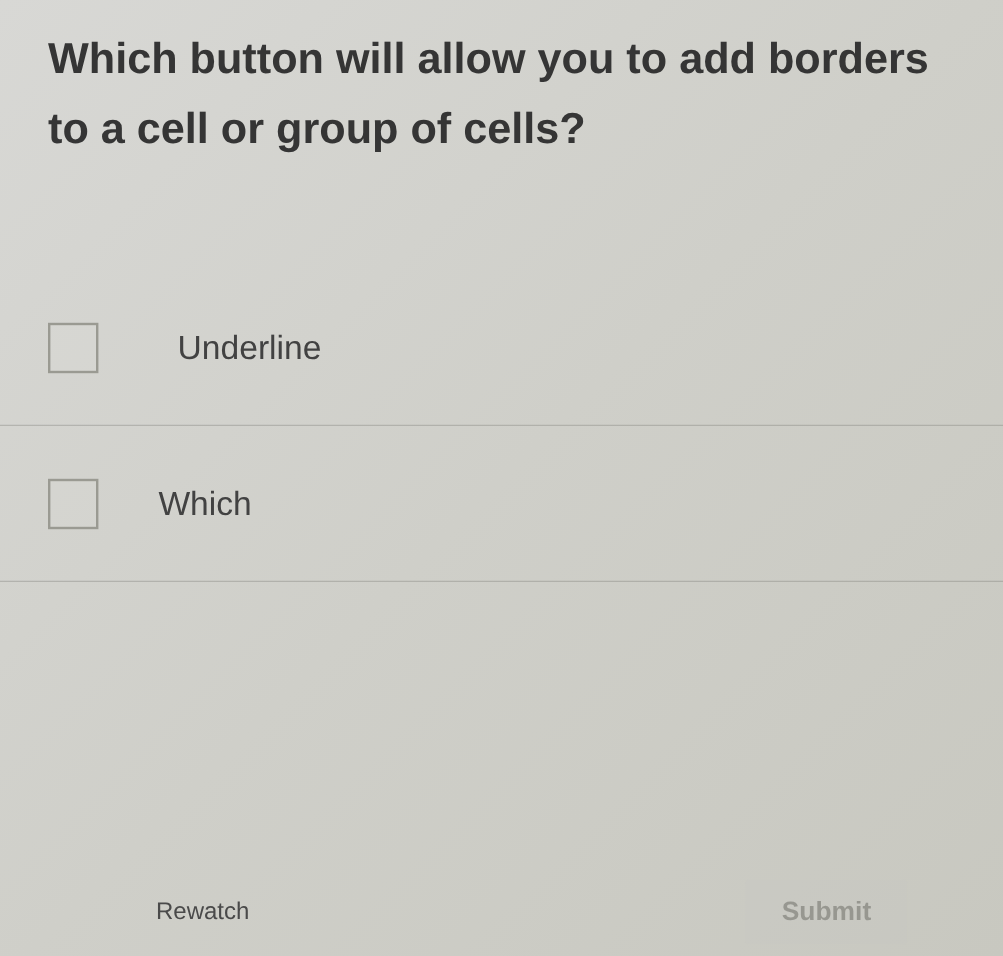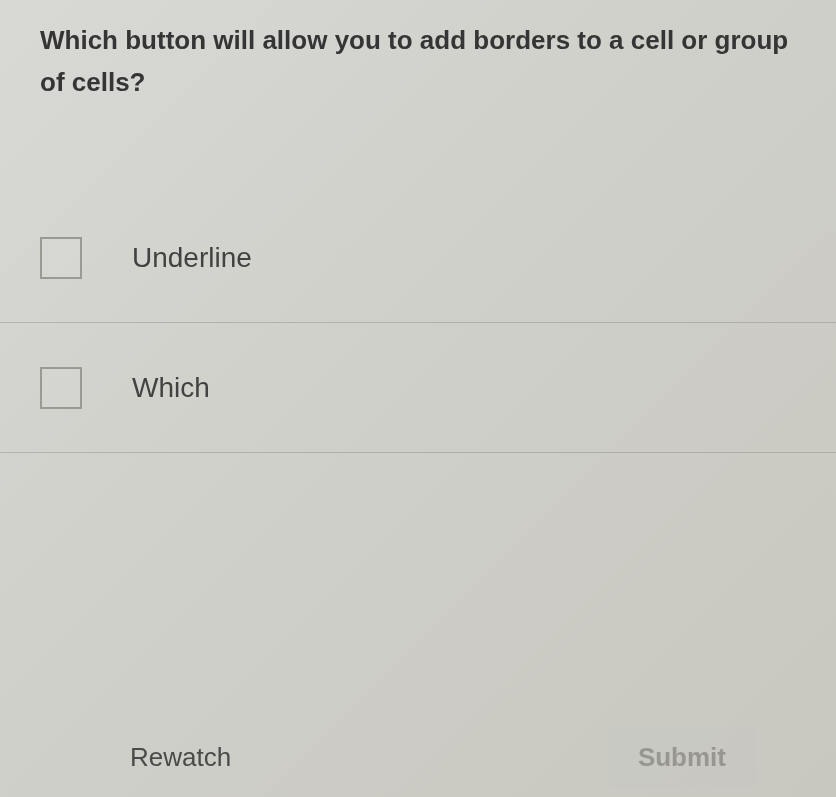--- a/index.html
+++ b/index.html
@@ -11,37 +11,38 @@
     width: 836px;
     height: 797px;
     background: linear-gradient(135deg, #d8d8d5 0%, #cfcfc9 50%, #c8c8c0 100%);
     font-family: Arial, Helvetica, sans-serif;
     color: #3a3a3a;
     overflow: hidden;
     position: relative;
   }
   .question {
     padding: 20px 40px 0 40px;
-    font-size: 26px;
+    font-size: 36px;
     font-weight: 600;
     line-height: 1.6;
     color: #353535;
   }
   .options {
     margin-top: 90px;
   }
   .option-row {
     display: flex;
     align-items: center;
     height: 130px;
     border-bottom: 1px solid rgba(120,120,115,0.35);
     padding-left: 40px;
   }
   .option-row:first-child {
     border-top: none;
+    gap: 16px;
   }
   .checkbox {
     width: 42px;
     height: 42px;
     border: 2px solid #9a9a92;
     background: rgba(255,255,255,0.05);
     margin-right: 50px;
     flex-shrink: 0;
   }
   .option-label {
@@ -52,25 +53,25 @@
     position: absolute;
     bottom: 10px;
     left: 0;
     right: 0;
     display: flex;
     align-items: center;
     justify-content: space-between;
     padding: 0 80px 0 130px;
   }
   .rewatch {
-    font-size: 26px;
+    font-size: 20px;
     color: #4a4a4a;
   }
   .submit {
-    font-size: 26px;
+    font-size: 22px;
     font-weight: 600;
     color: rgba(90,90,85,0.45);
     background: rgba(200,200,195,0.3);
     border: none;
     padding: 14px 30px;
     border-radius: 3px;
     cursor: pointer;
   }
 </style>
 </head>

